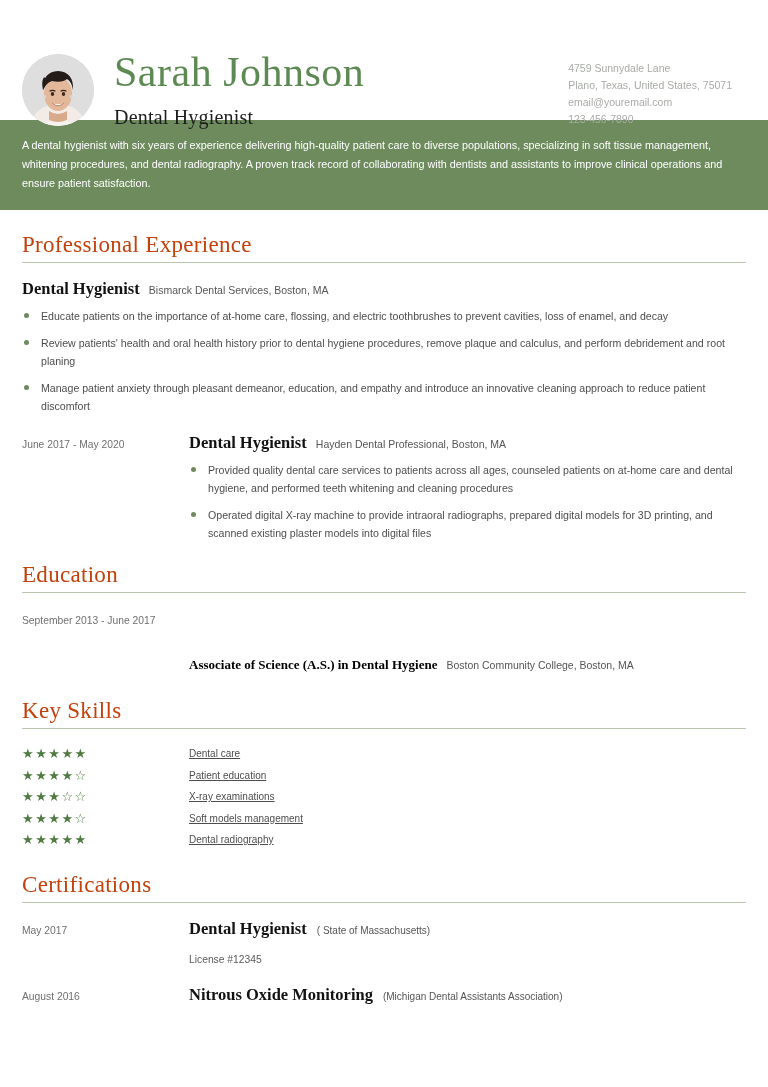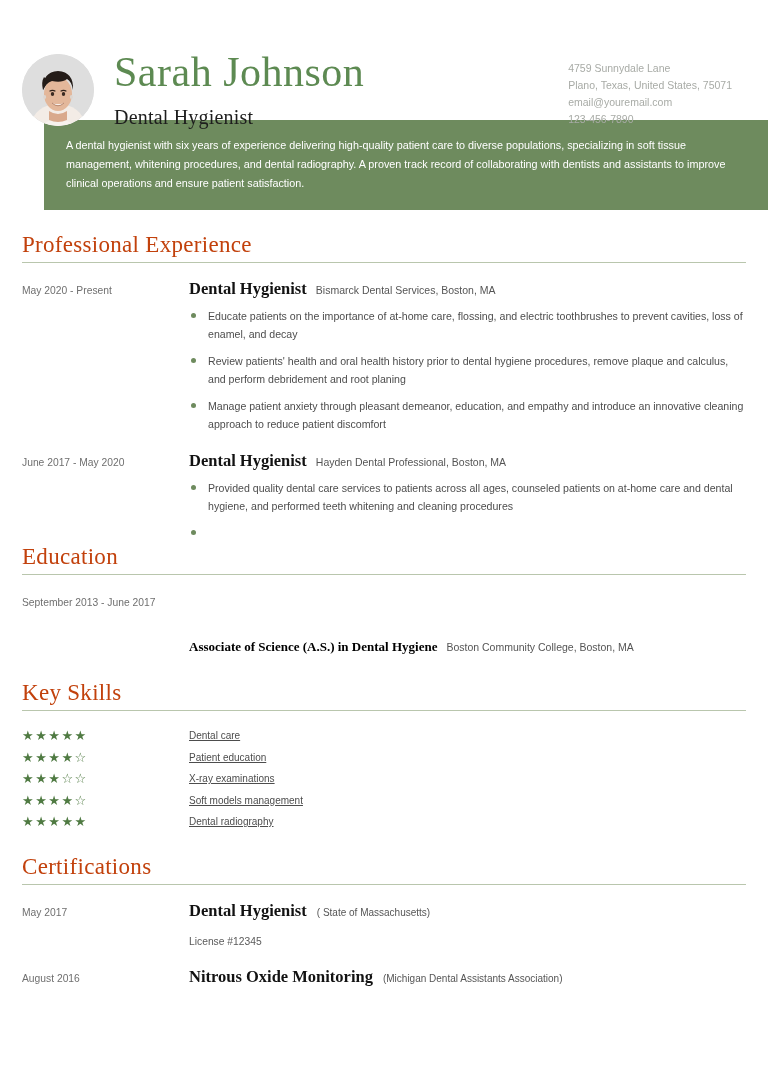--- a/index.html
+++ b/index.html
@@ -84,21 +84,20 @@
 
   
   .summary {
     margin-top: 16px;
     background: #6e8b5e;
     color: #ffffff;
     padding: 16px 22px 17px 22px;
     font-size: 10.8px;
     line-height: 19px;
     box-sizing: border-box;
-    margin-left: 44px;
   }
 
   
   .section {
     padding: 0 22px;
     box-sizing: border-box;
   }
   .section-title {
     font-family: "Liberation Serif", serif;
     font-size: 23px;
@@ -288,21 +287,20 @@
     </div>
   </div>
 
   <div class="summary">A dental hygienist with six years of experience delivering high-quality patient care to diverse populations, specializing in soft tissue management, whitening procedures, and dental radiography. A proven track record of collaborating with dentists and assistants to improve clinical operations and ensure patient satisfaction.</div>
 
   <div class="section sec-prof">
     <div class="section-title">Professional Experience</div>
 
     <div class="job-block">
       <div class="row">
-        <div class="datecol">May 2020 - Present</div>
         <div class="contentcol">
           <div class="job-head">
             <span class="role">Dental Hygienist</span>
             <span class="company">Bismarck Dental Services, Boston, MA</span>
           </div>
           <ul class="bullets">
             <li><span class="dot"></span><span>Educate patients on the importance of at-home care, flossing, and electric toothbrushes to prevent cavities, loss of enamel, and decay</span></li>
             <li><span class="dot"></span><span>Review patients' health and oral health history prior to dental hygiene procedures, remove plaque and calculus, and perform debridement and root planing</span></li>
             <li><span class="dot"></span><span>Manage patient anxiety through pleasant demeanor, education, and empathy and introduce an innovative cleaning approach to reduce patient discomfort</span></li>
           </ul>
@@ -313,21 +311,21 @@
     <div class="job-block-2">
       <div class="row">
         <div class="datecol">June 2017 - May 2020</div>
         <div class="contentcol">
           <div class="job-head">
             <span class="role">Dental Hygienist</span>
             <span class="company">Hayden Dental Professional, Boston, MA</span>
           </div>
           <ul class="bullets">
             <li><span class="dot"></span><span>Provided quality dental care services to patients across all ages, counseled patients on at-home care and dental hygiene, and performed teeth whitening and cleaning procedures</span></li>
-            <li><span class="dot"></span></li>
+            <li><span class="dot"></span><span>Operated digital X-ray machine to provide intraoral radiographs, prepared digital models for 3D printing, and scanned existing plaster models into digital files</span></li>
           </ul>
         </div>
       </div>
     </div>
   </div>
 
   <div class="section sec-edu">
     <div class="section-title">Education</div>
     <div class="edu-row">
       <div class="row">

